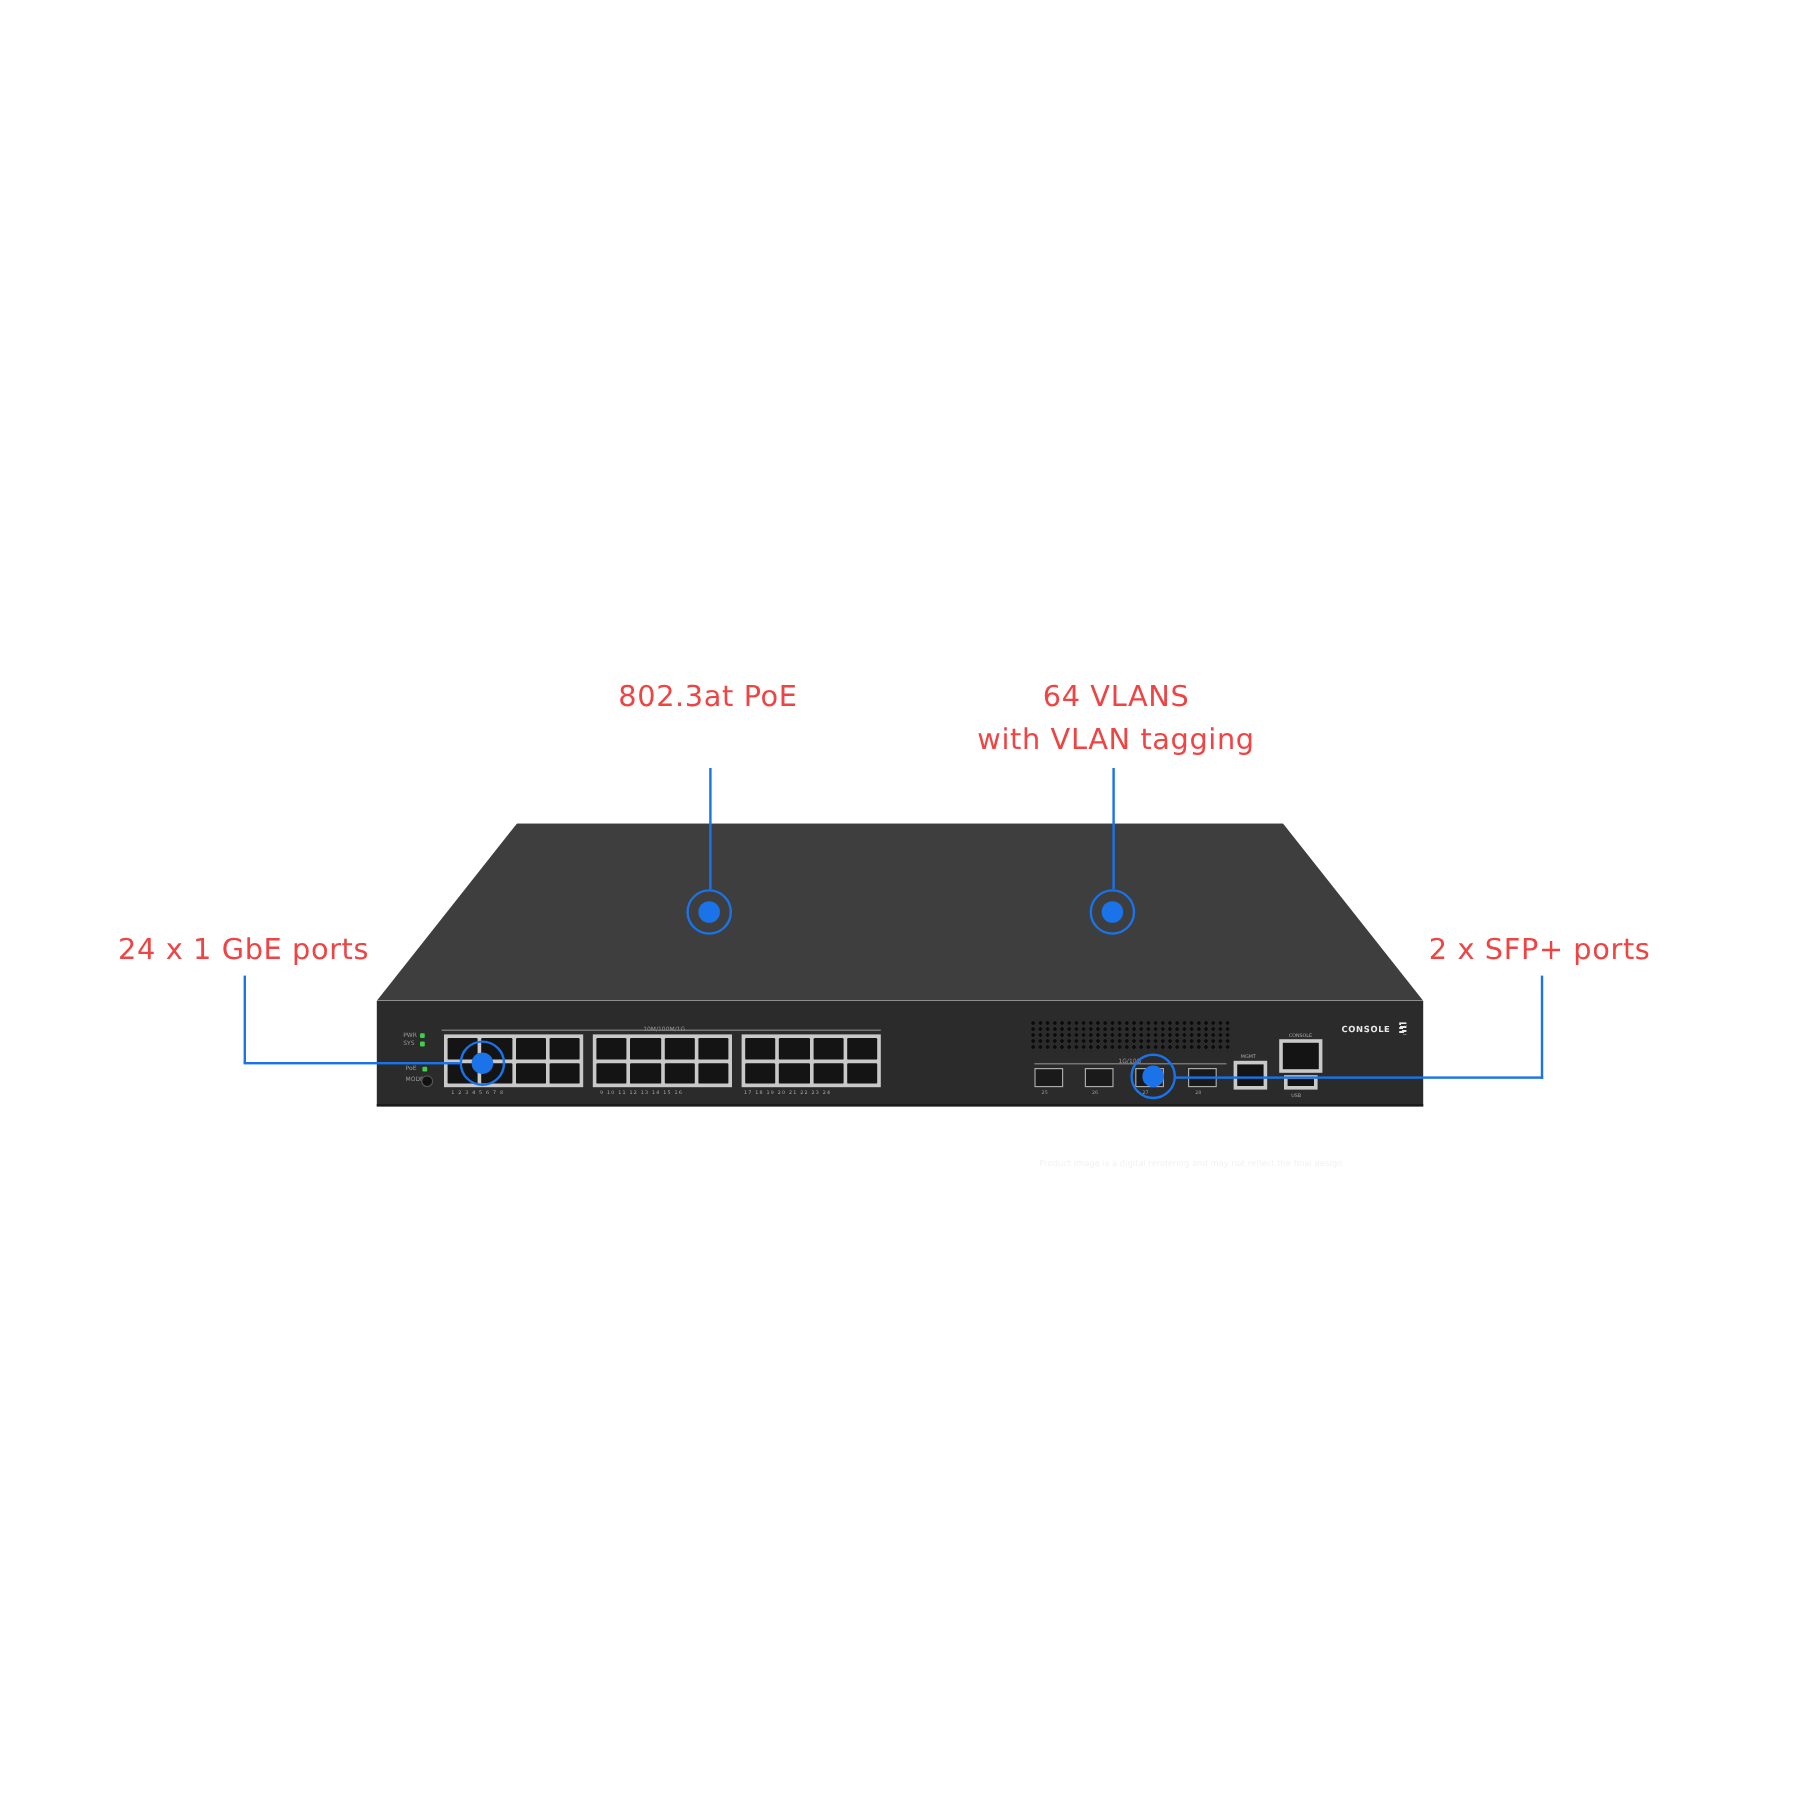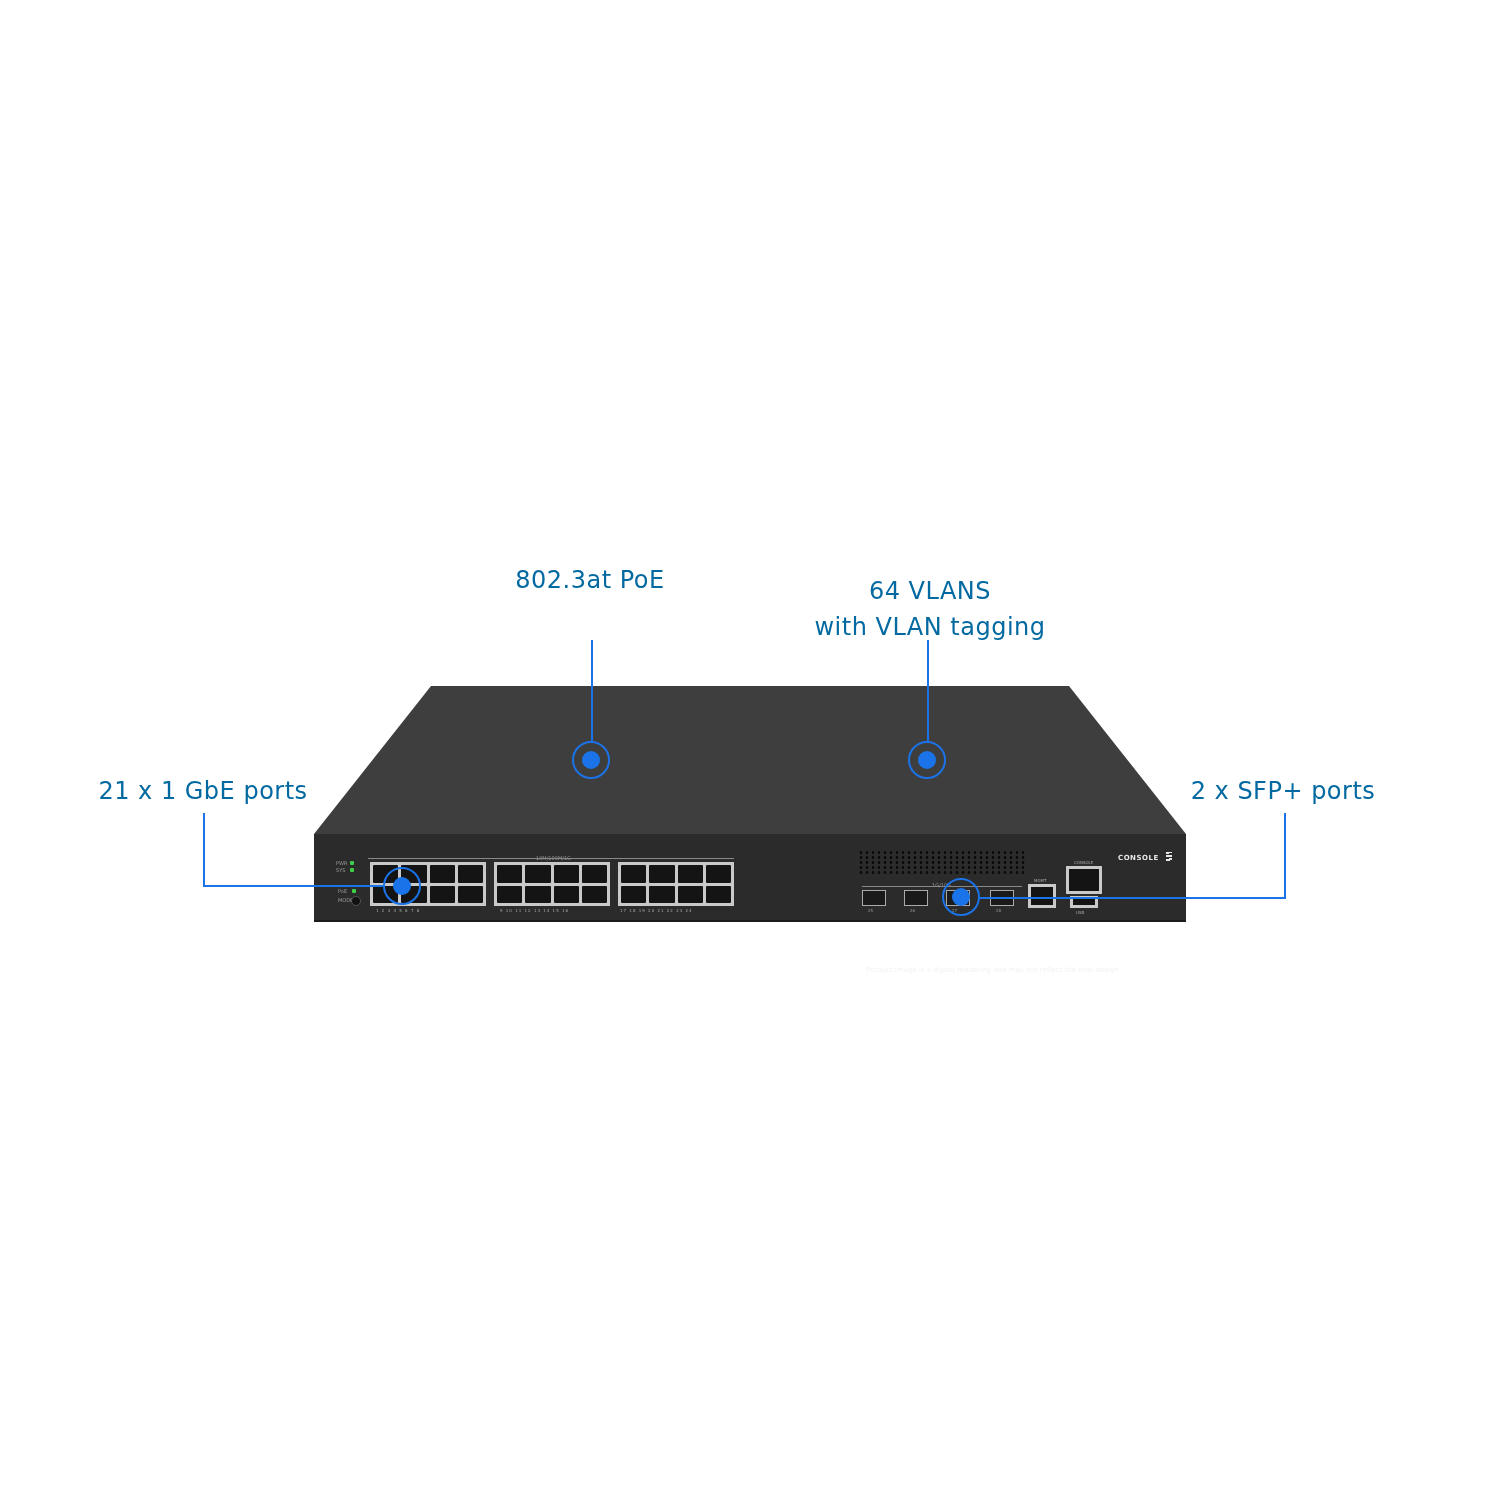--- a/index.html
+++ b/index.html
@@ -1,18 +1,18 @@
 <!DOCTYPE html>
 <html><head>
 <meta charset="utf-8">
 <style>
   html, body { margin:0; padding:0; background:#ffffff; }
   body { width:1500px; height:1500px; position:relative; overflow:hidden;
          font-family:"DejaVu Sans", sans-serif; }
-  .label { position:absolute; color:#0369a1; font-size:24px; line-height:36px;
+  .label { position:absolute; color:#ef4444; font-size:24px; line-height:36px;
            text-align:center; white-space:nowrap; letter-spacing:0.5px; }
   .line { position:absolute; background:#1a73e8; }
   .marker { position:absolute; width:38px; height:38px; border:2px solid #1a73e8;
             border-radius:50%; box-sizing:border-box; }
   .marker::after { content:""; position:absolute; left:50%; top:50%; width:18px; height:18px;
             margin:-9px 0 0 -9px; background:#1a73e8; border-radius:50%; }
   .top-face { position:absolute; left:314px; top:686px; width:872px; height:148px;
               background:#3e3e3e; clip-path:polygon(117px 0, 755px 0, 872px 148px, 0 148px); }
   .front { position:absolute; left:314px; top:834px; width:872px; height:86px;
            background:#2b2b2b; border-bottom:2px solid #1b1b1b; }
@@ -36,25 +36,25 @@
   .brand-icon { position:absolute; width:6px; height:10px;
                 background:repeating-linear-gradient(170deg, #e8e8e8 0 2px, transparent 2px 3.5px); }
   .disclaimer { position:absolute; left:866px; top:966px; color:#f2f2f2; font-size:7px; white-space:nowrap; }
 </style>
 </head>
 <body>
 
 <div class="label" style="left:440px; top:562px; width:300px;">
   <div>802.3at PoE</div>
 </div>
-<div class="label" style="left:790px; top:562px; width:280px;margin-top:11px;">
+<div class="label" style="left:790px; top:562px; width:280px;">
   <div>64 VLANS</div>
   <div>with VLAN tagging</div>
 </div>
-<div class="label" style="left:88px; top:773px; width:230px;">21 x 1 GbE ports</div>
+<div class="label" style="left:88px; top:773px; width:230px;">24 x 1 GbE ports</div>
 <div class="label" style="left:1180px; top:773px; width:206px;">2 x SFP+ ports</div>
 
 <div class="top-face"></div>
 <div class="front">
   <span class="led-label" style="left:22px; top:26px;">PWR</span>
   <span class="led" style="left:36px; top:27px;"></span>
   <span class="led-label" style="left:22px; top:33px;">SYS</span>
   <span class="led" style="left:36px; top:34px;"></span>
   <span class="led-label" style="left:24px; top:54px;">PoE</span>
   <span class="led" style="left:38px; top:55px;"></span>

